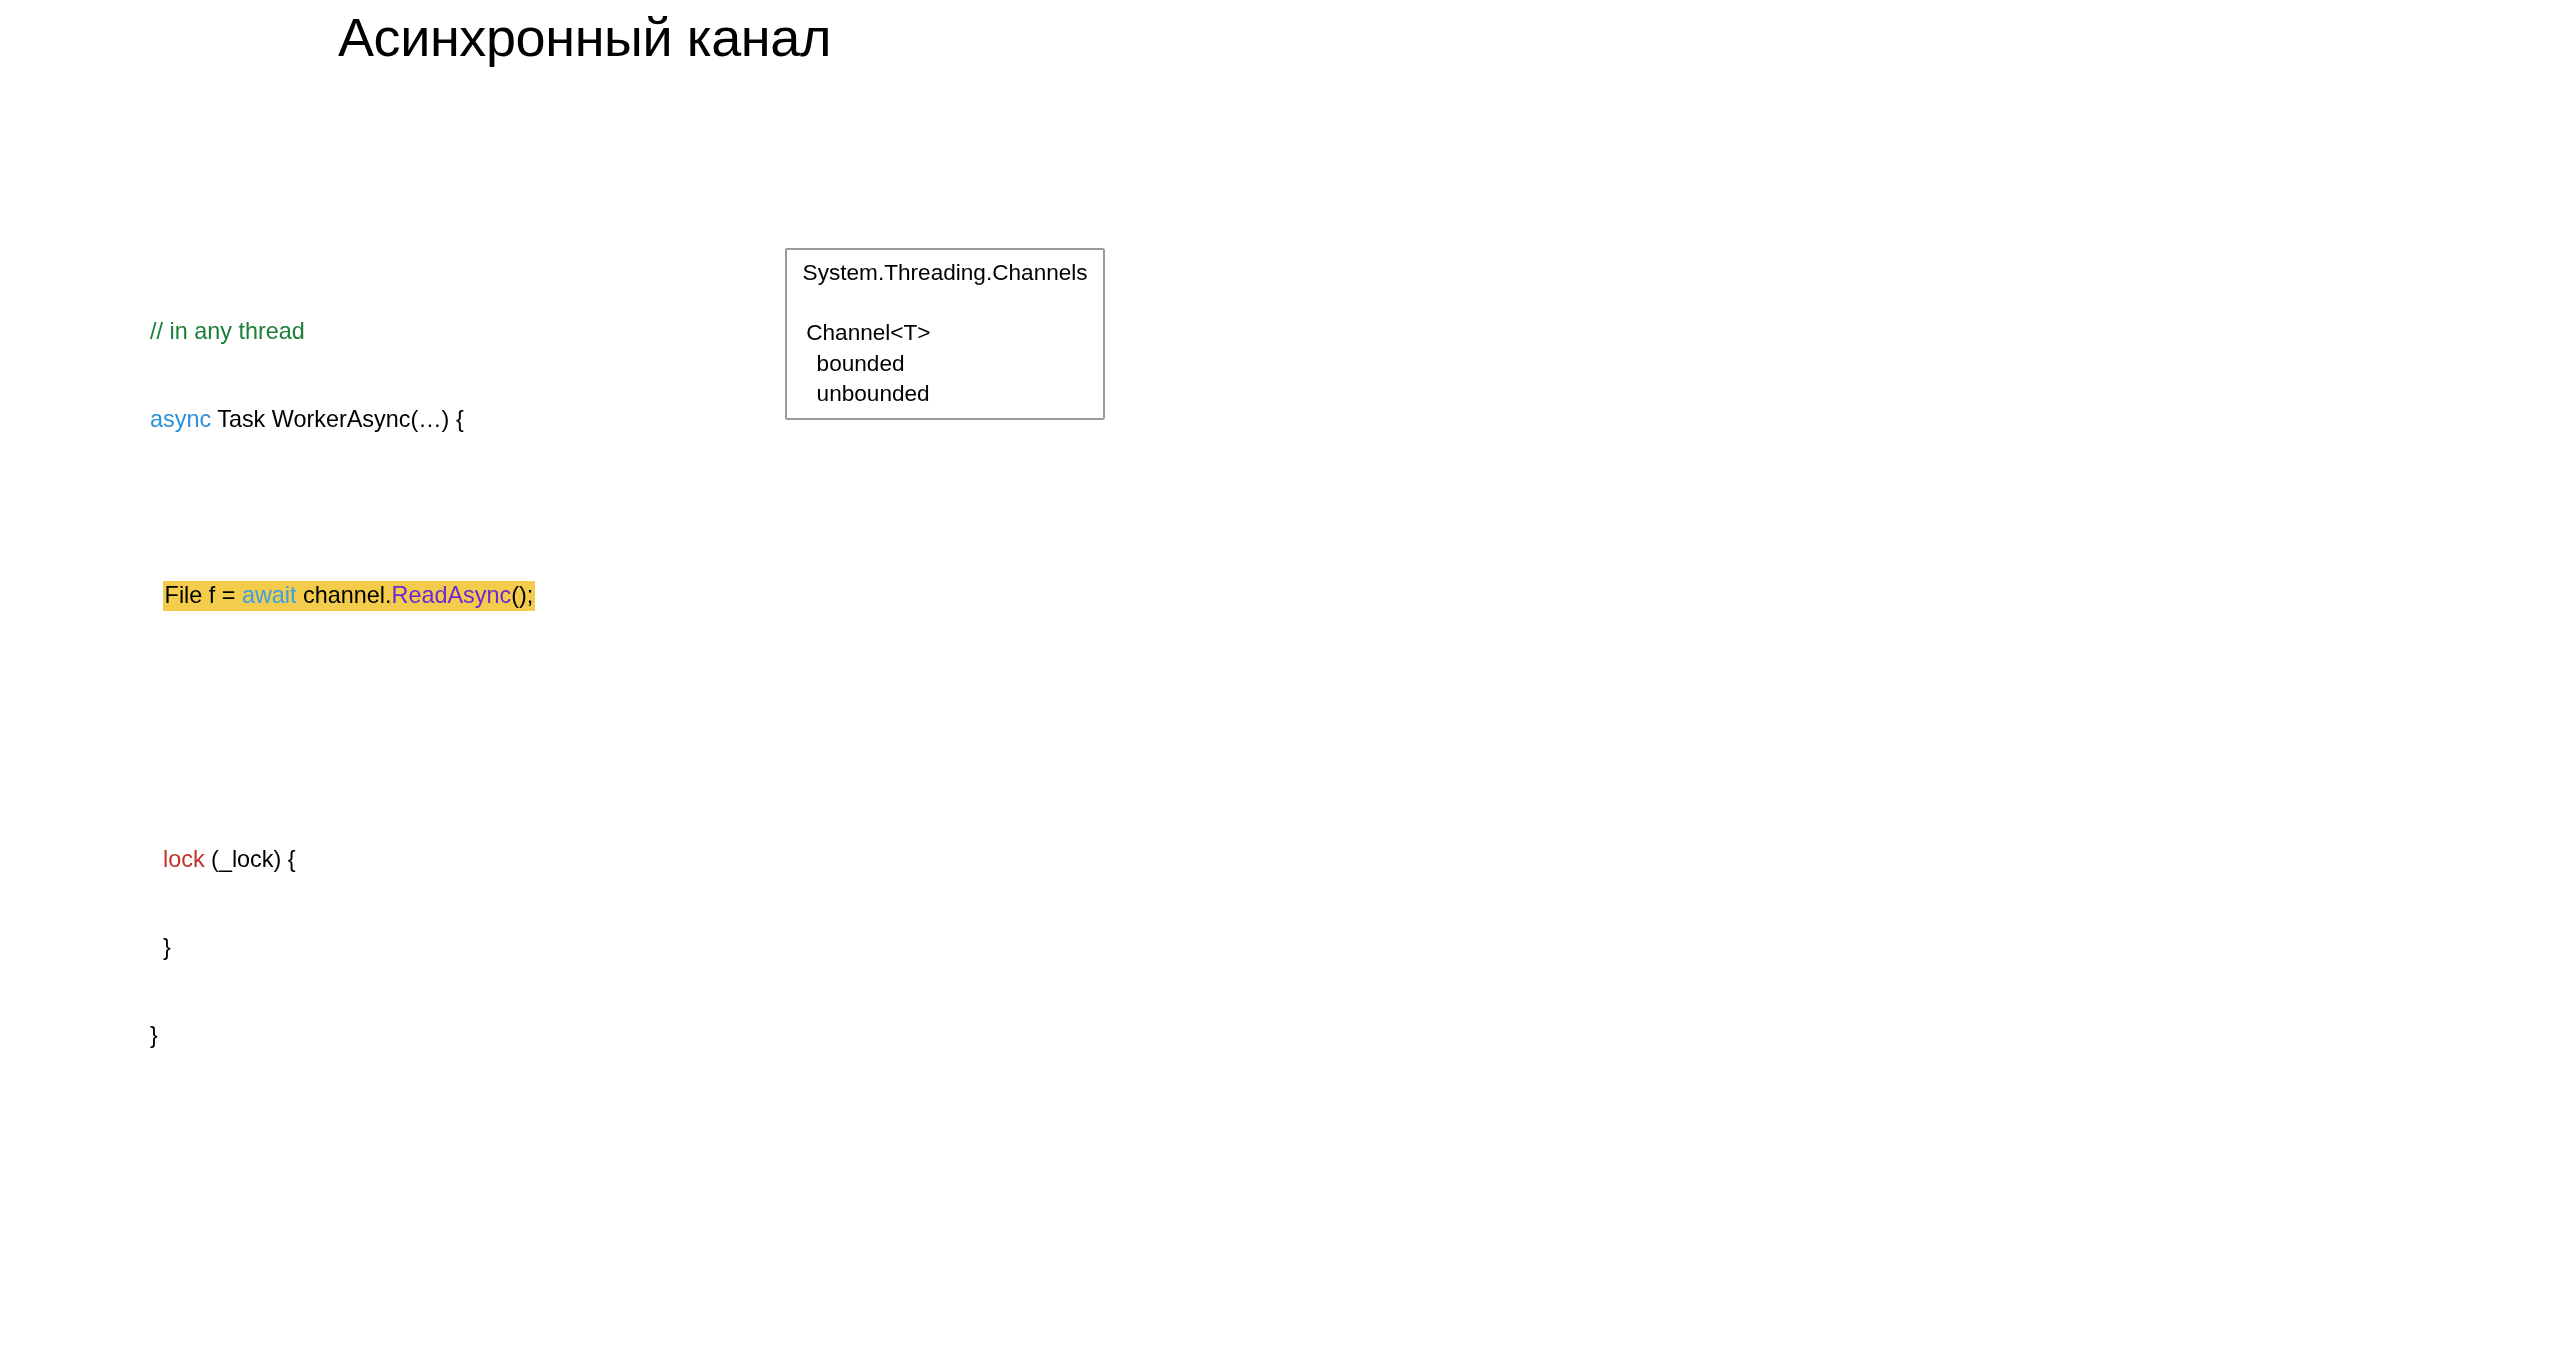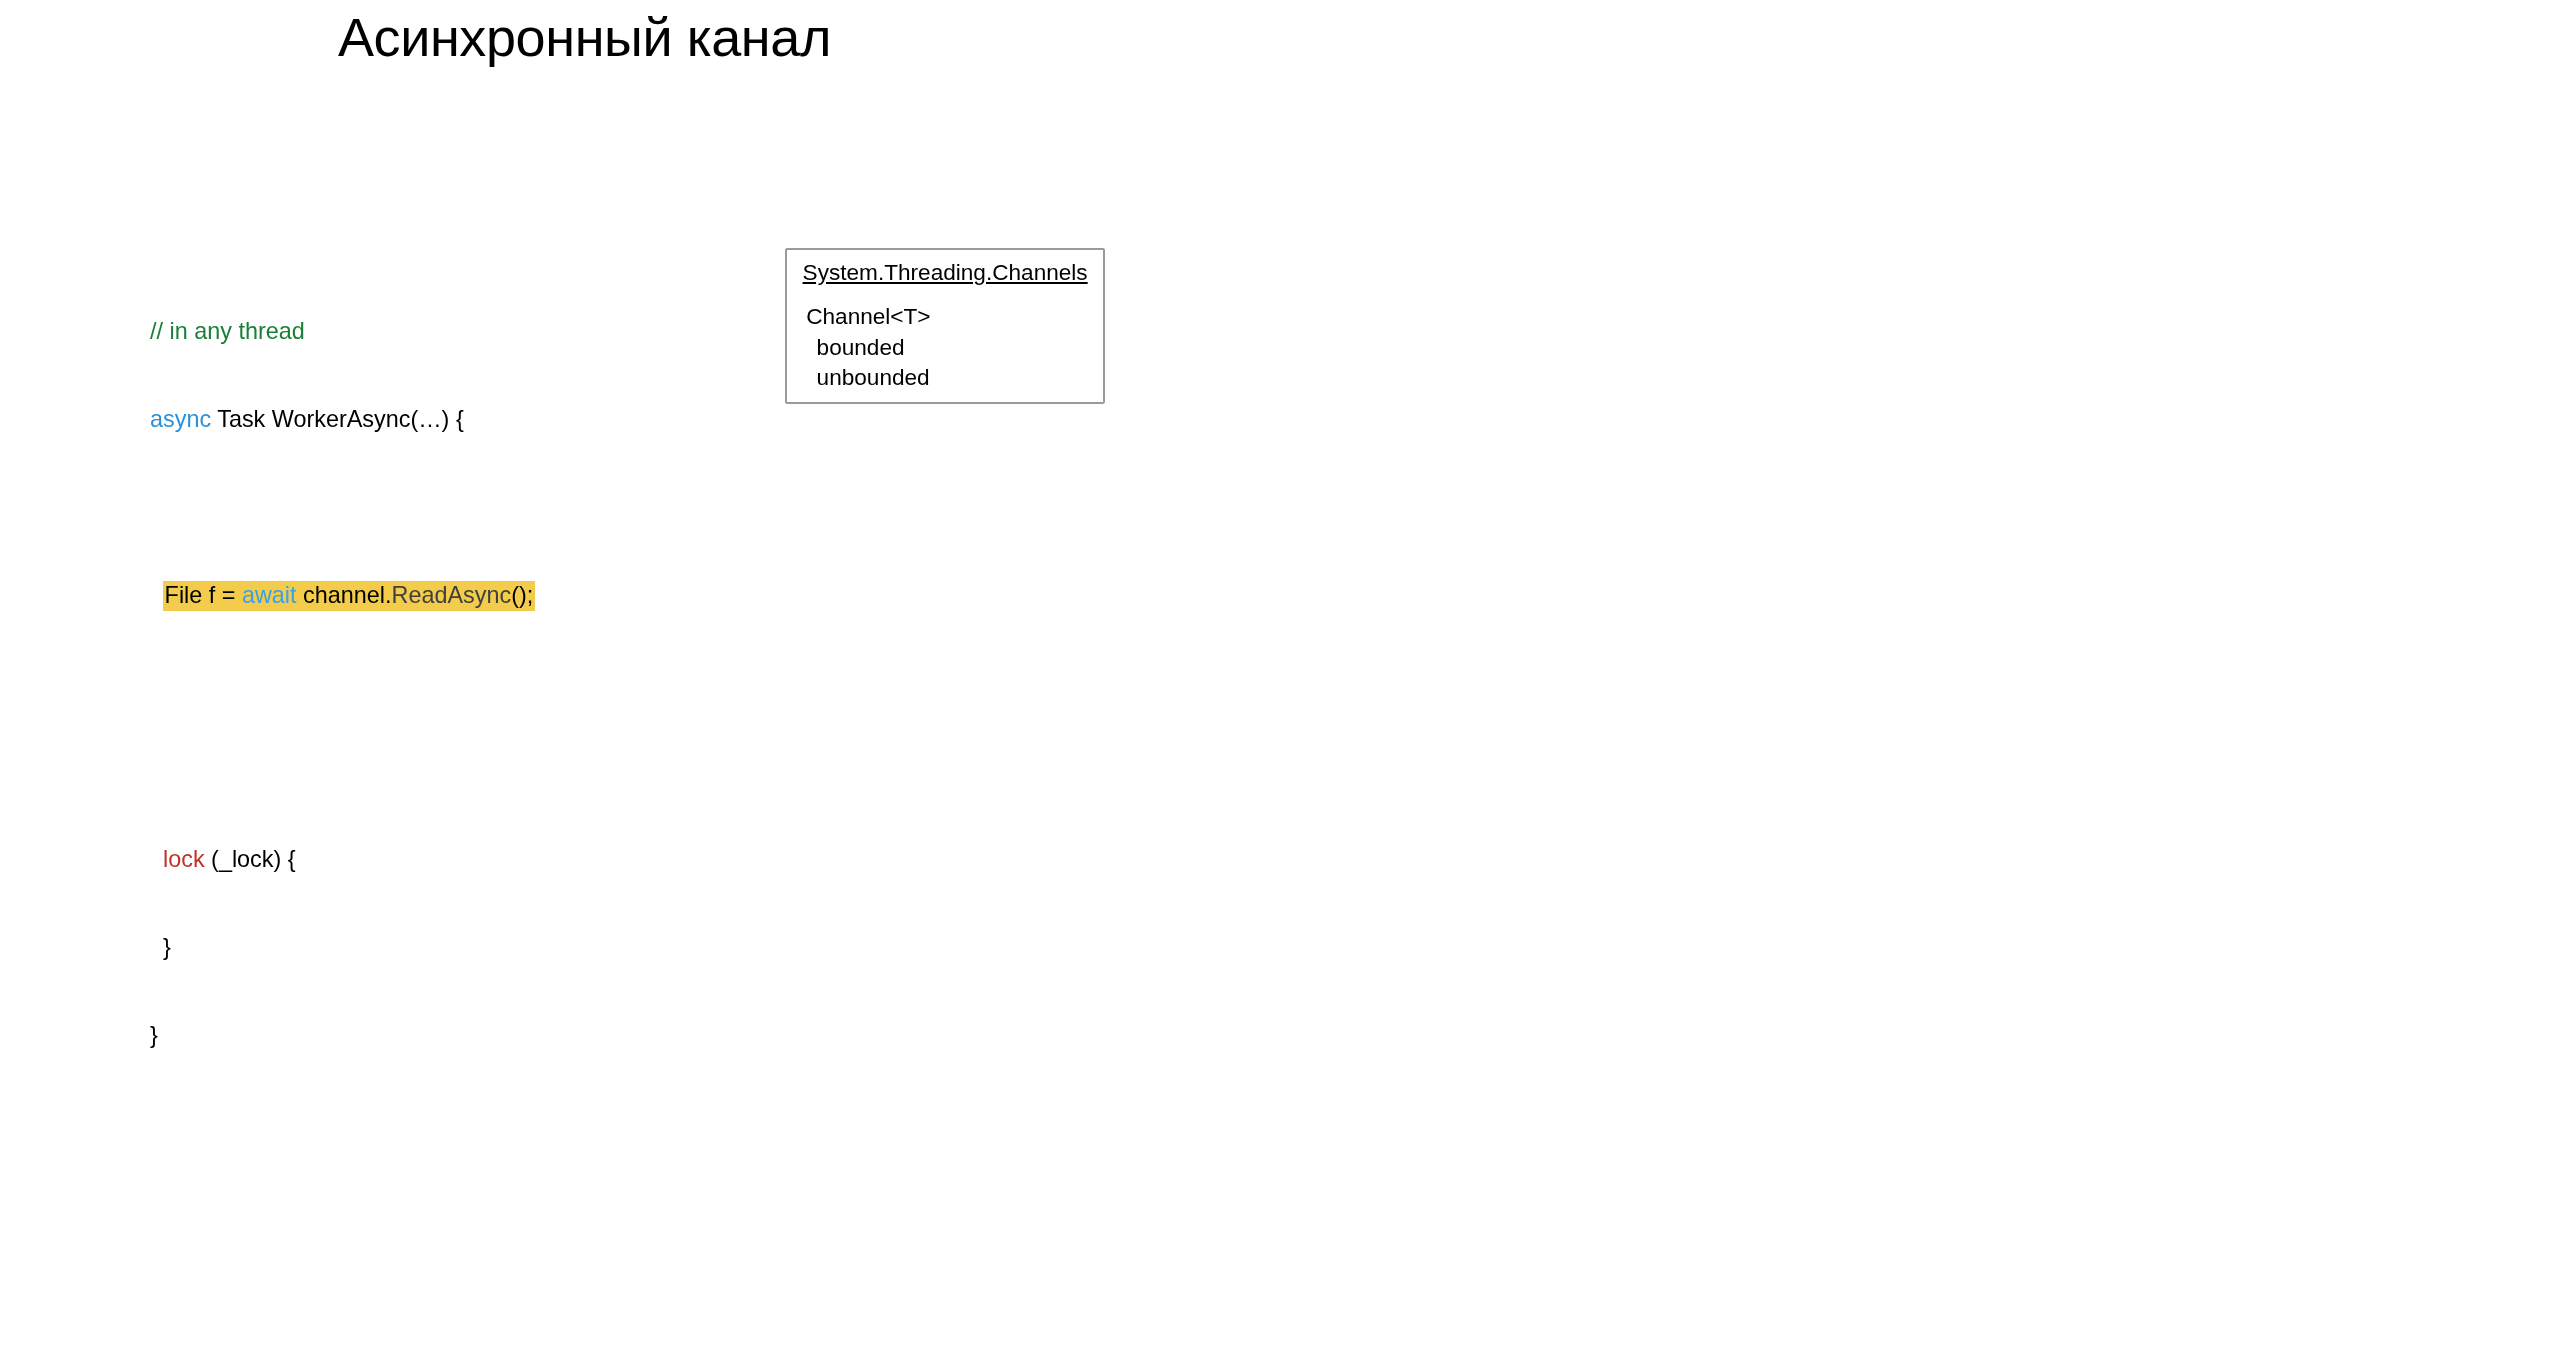--- a/index.html
+++ b/index.html
@@ -33,41 +33,40 @@
     left: 150px;
     font-size: 23.4px;
     line-height: 1.25;
     font-weight: 400;
     white-space: pre;
   }
   .code-line { display: block; }
   .comment { color: #1a7f37; }
   .kw-async { color: #2b90d9; }
   .kw-await { color: #3aa0e8; }
-  .kw-read  { color: #404040; }
+  .kw-read  { color: #6d28d9; }
   .kw-lock  { color: #c03228; }
   .hl {
     background: #f2cc4a;
     display: inline-block;
     padding: 0.8px 1.6px;
   }
   .sidebox {
     position: absolute;
     top: 248px;
     left: 785px;
     width: 304px;
     border: 2.3px solid #9a9a9a;
     border-radius: 2.3px;
     padding: 7.8px 6.2px 7.8px 6.2px;
     font-size: 22.6px;
     line-height: 1.35;
   }
   .sidebox .heading {
-    text-decoration: underline;
-    margin-bottom: 14px;
+    margin-bottom: 30px;
     margin-left: 9.4px;
   }
   .sidebox .row { margin-left: 13px; }
   .sidebox .indent { margin-left: 23.4px; }
 </style>
 </head>
 <body>
 
 <div class="slide">
 

